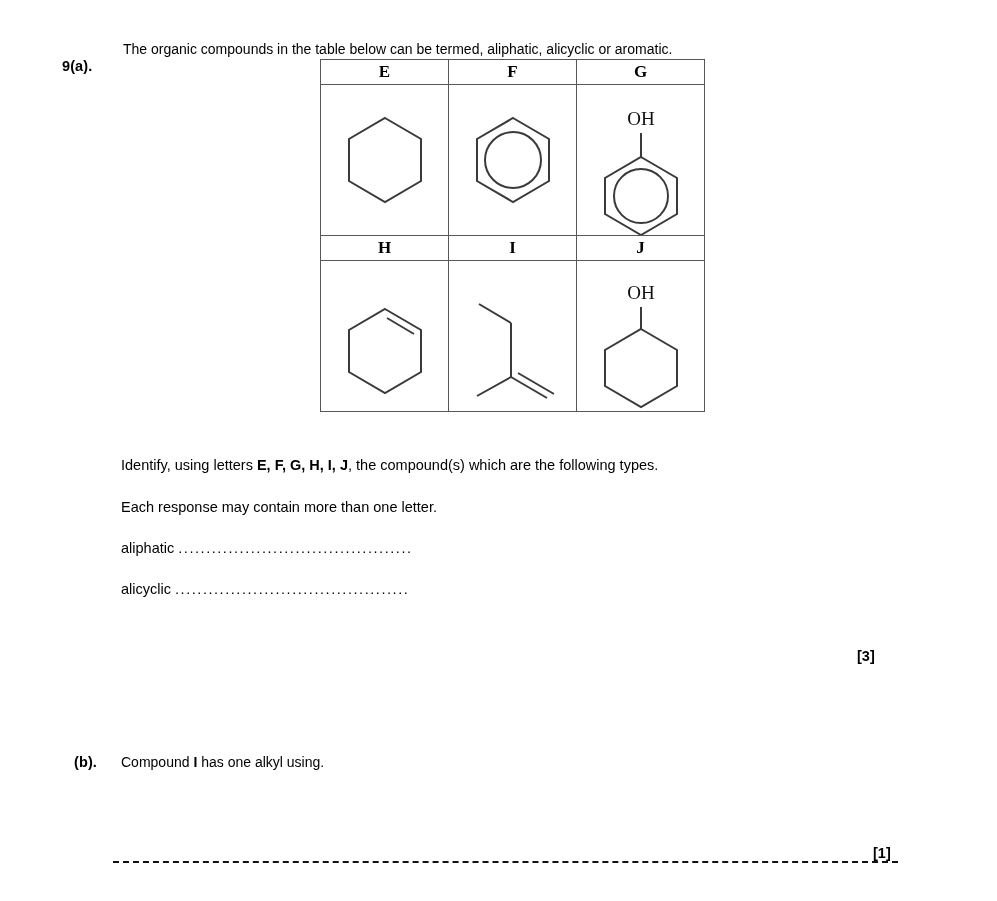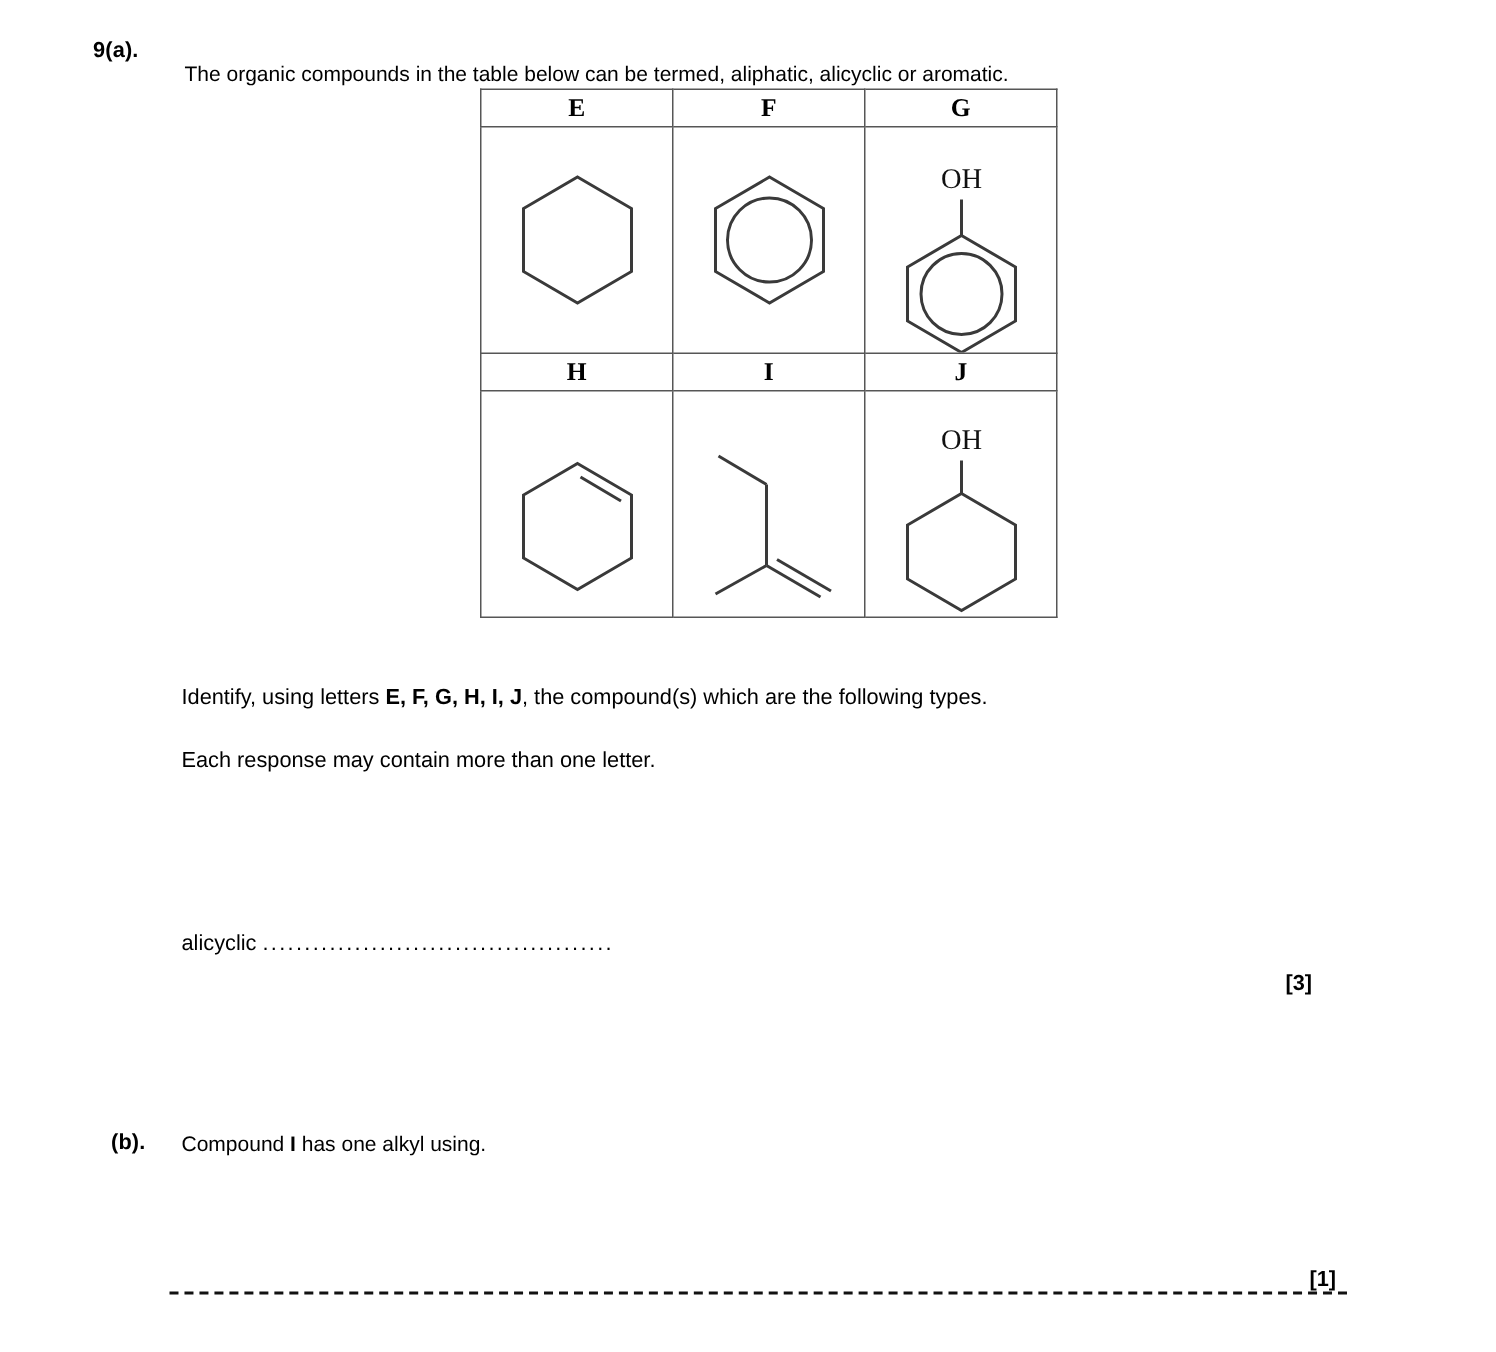--- a/index.html
+++ b/index.html
@@ -28,21 +28,21 @@
     font-weight: bold;
     font-size: 14.5px;
     letter-spacing: 0.1px;
   }
   .q-text {
     position: absolute;
     font-size: 14px;
     white-space: nowrap;
   }
 
-  #qa-label { left: 62px; top: 26px; }
+  #qa-label { left: 62px; top: 58px; }
   #qa-text  { left: 123px; top: 41px; }
 
   
   .compound-table {
     position: absolute;
     left: 320px;
     top: 59px;
     width: 384px;
     border-collapse: collapse;
     table-layout: fixed;
@@ -94,21 +94,21 @@
     position: absolute;
     left: 121px;
     font-size: 14.5px;
     white-space: nowrap;
   }
   .answer-row .ans-label { }
   .answer-row .dots {
     letter-spacing: 1.55px;
   }
   #row-aliphatic { top: 540px; }
-  #row-alicyclic { top: 581px; margin-top: 40px; }
+  #row-alicyclic { top: 581px; }
   #row-aromatic  { top: 623px; }
 
   
   .marks {
     position: absolute;
     font-weight: bold;
     font-size: 14.5px;
   }
   #marks-3 { left: 857px; top: 648px; }
   #marks-1 { left: 873px; top: 845px; z-index: 3; }
@@ -222,20 +222,24 @@
       </tr>
     </tbody>
   </table>
 
   <div class="para" id="identify-line">
     <span>Identify, using letters </span><b>E, F, G, H, I, J</b><span>, the compound(s) which are the following types.</span>
   </div>
 
   <div class="para" id="each-line">Each response may contain more than one letter.</div>
 
+  <div class="answer-row" id="row-aliphatic">
+    <span class="ans-label">aliphatic</span>
+    <span class="dots">..........................................</span>
+  </div>
 
   <div class="answer-row" id="row-alicyclic">
     <span class="ans-label">alicyclic</span>
     <span class="dots">..........................................</span>
   </div>
 
 
   <div class="marks" id="marks-3">[3]</div>
 
   <div class="q-label" id="qb-label">(b).</div>

